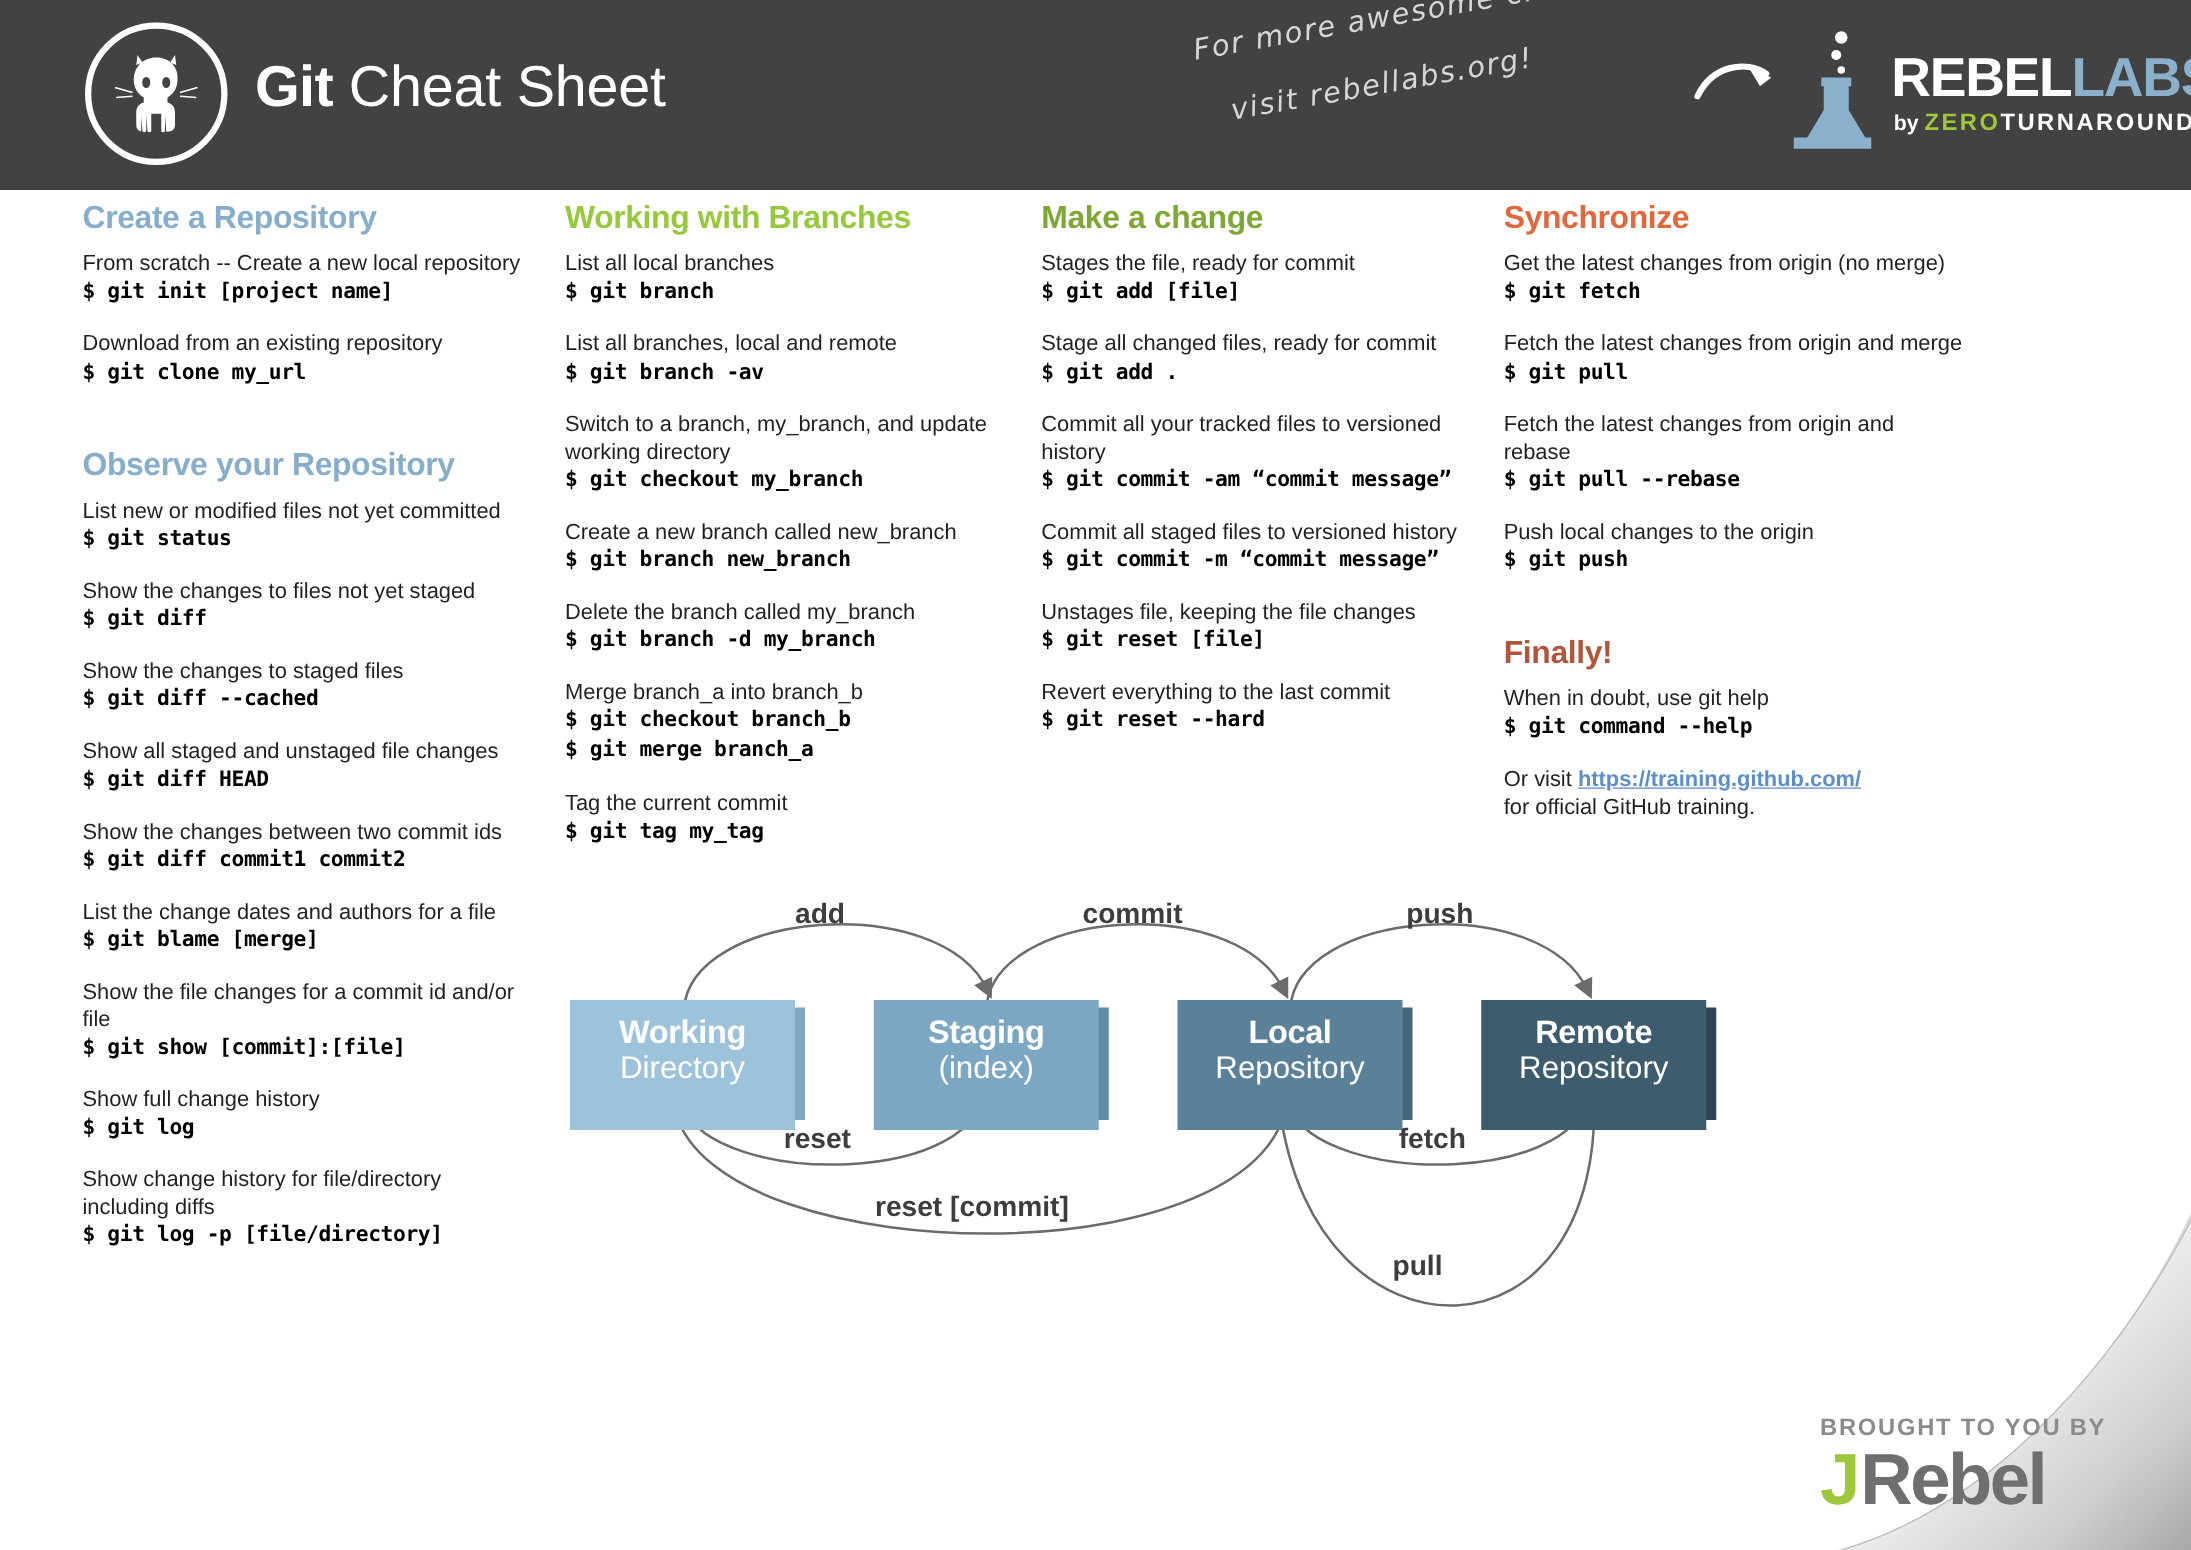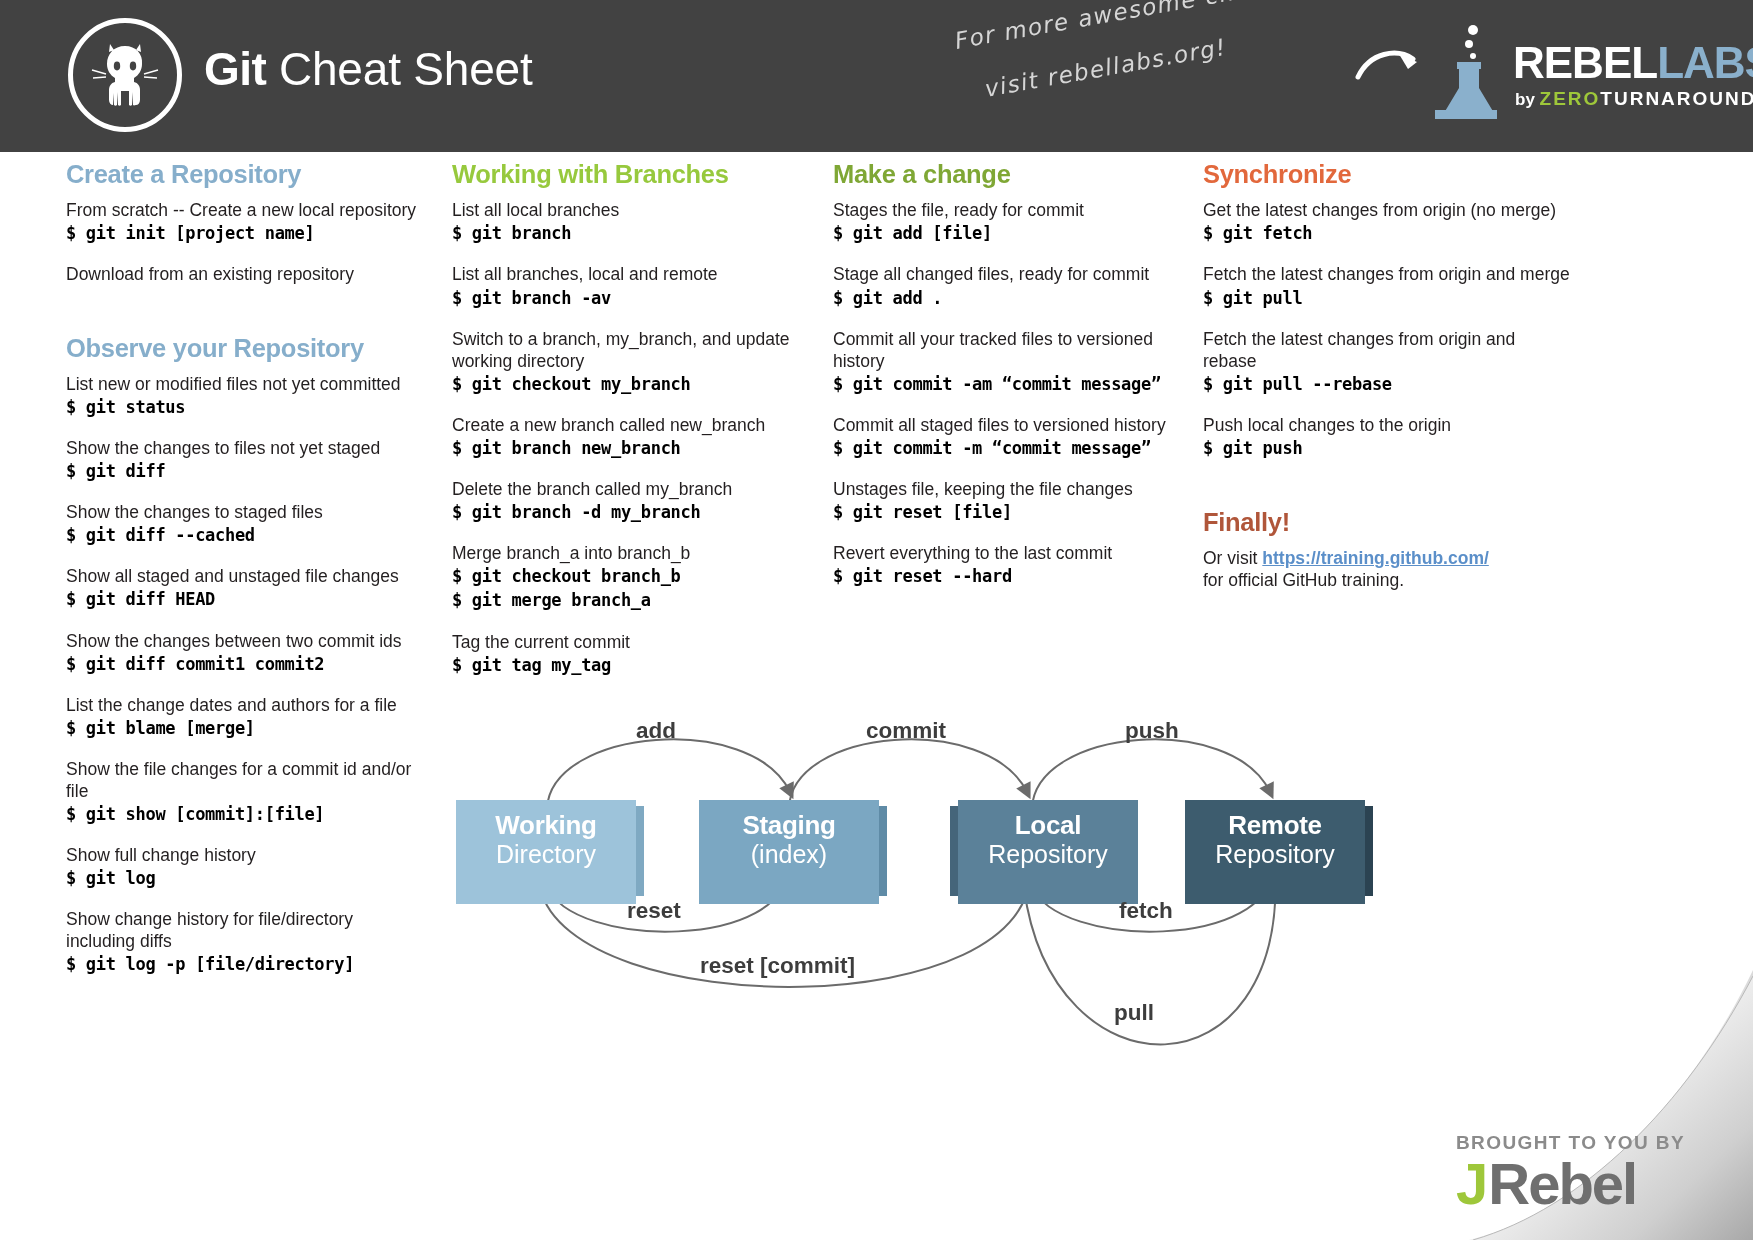--- a/index.html
+++ b/index.html
@@ -189,20 +189,21 @@
   </div>
 
   <div class="col col1">
     <h2 class="sec c-blue">Create a Repository</h2>
     <div class="item">
       <div class="desc">From scratch -- Create a new local repository</div>
       <div class="cmd">$ git init [project name]</div>
     </div>
     <div class="item">
       <div class="desc">Download from an existing repository</div>
+      <div class="cmd">$ git clone my_url</div>
     </div>
 
     <h2 class="sec c-blue mt">Observe your Repository</h2>
     <div class="item">
       <div class="desc">List new or modified files not yet committed</div>
       <div class="cmd">$ git status</div>
     </div>
     <div class="item">
       <div class="desc">Show the changes to files not yet staged</div>
       <div class="cmd">$ git diff</div>
@@ -311,20 +312,24 @@
     <div class="item">
       <div class="desc">Fetch the latest changes from origin and rebase</div>
       <div class="cmd">$ git pull --rebase</div>
     </div>
     <div class="item">
       <div class="desc">Push local changes to the origin</div>
       <div class="cmd">$ git push</div>
     </div>
 
     <h2 class="sec c-brown mt">Finally!</h2>
+    <div class="item">
+      <div class="desc">When in doubt, use git help</div>
+      <div class="cmd">$ git command --help</div>
+    </div>
     <div class="item">
       <div class="desc"><span>Or visit </span><a class="link" href="#">https://training.github.com/</a></div>
       <div class="desc">for official GitHub training.</div>
     </div>
   </div>
 
   <div class="diagram">
     <svg class="dg-svg" width="1010" height="430" viewBox="0 0 1010 430">
       <defs>
         <marker id="ah" markerWidth="9" markerHeight="9" refX="4.5" refY="4.5" orient="auto">
@@ -355,21 +360,21 @@
       <span class="b2">Directory</span>
     </div>
 
     <div class="dbox-shadow" style="left:255px; top:106px; background:#5f8ba6;"></div>
     <div class="dbox" style="left:247px; top:100px; background:#7ba7c2;">
       <span class="b1">Staging</span>
       <span class="b2">(index)</span>
     </div>
 
     <div class="dbox-shadow" style="left:498px; top:106px; background:#45657a;"></div>
-    <div class="dbox" style="left:490px; top:100px; background:#5b8199;margin-left:16px;">
+    <div class="dbox" style="left:490px; top:100px; background:#5b8199;">
       <span class="b1">Local</span>
       <span class="b2">Repository</span>
     </div>
 
     <div class="dbox-shadow" style="left:741px; top:106px; background:#2b4352;"></div>
     <div class="dbox" style="left:733px; top:100px; background:#3d5c6e;">
       <span class="b1">Remote</span>
       <span class="b2">Repository</span>
     </div>
 

